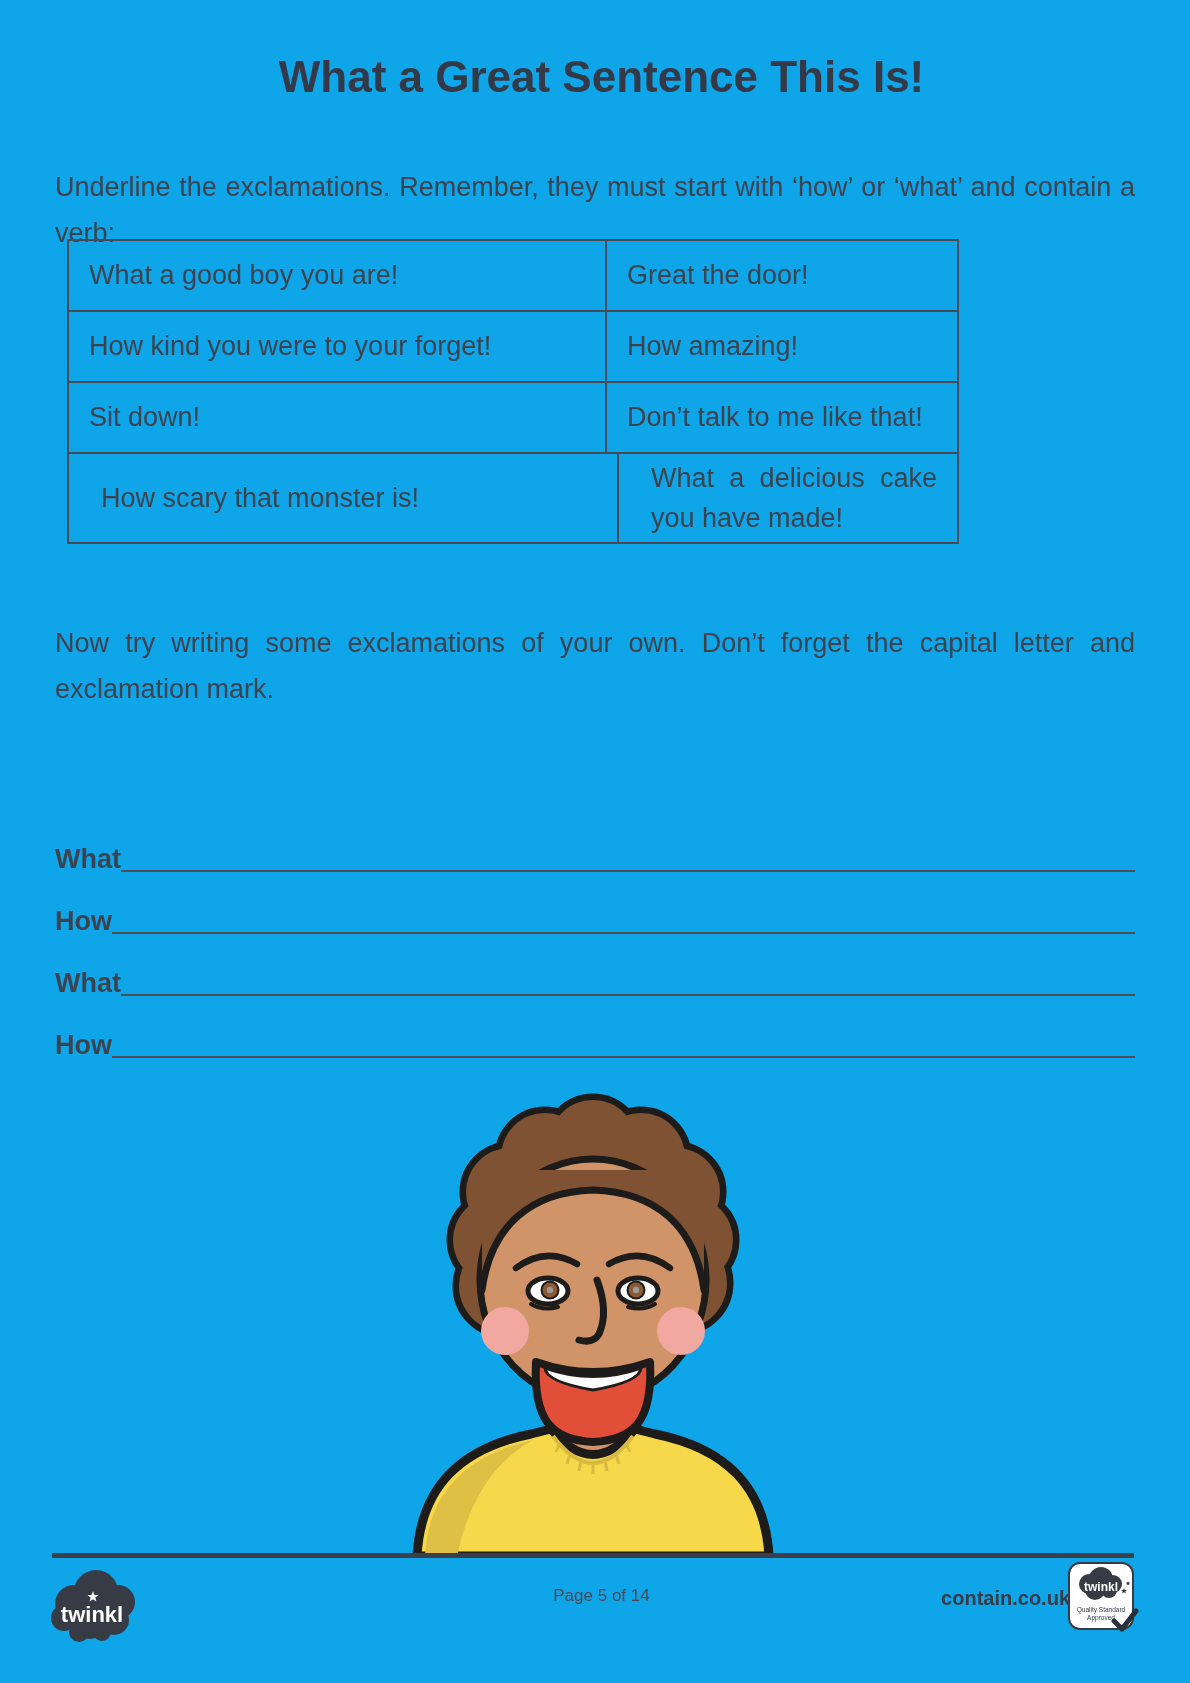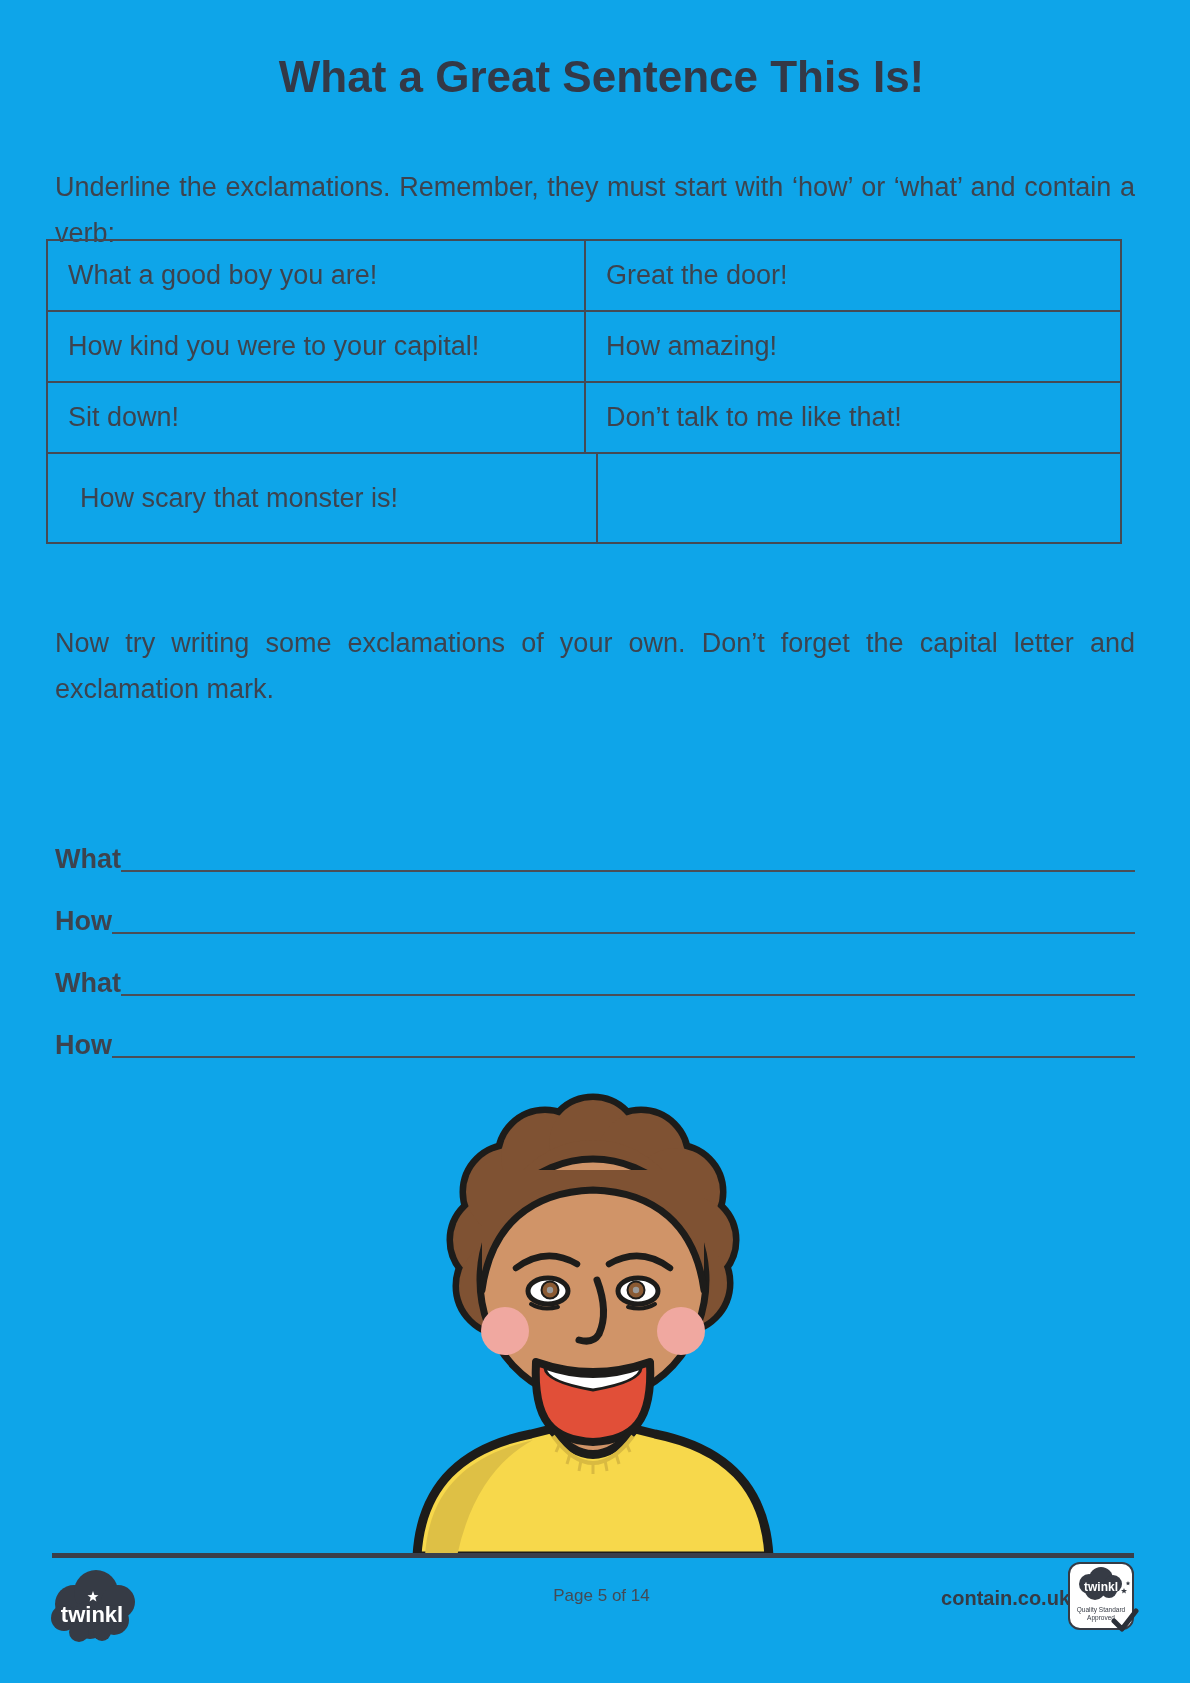--- a/index.html
+++ b/index.html
@@ -13,21 +13,21 @@
     font-size:44px; font-weight:bold; color:#333947; letter-spacing:0px;
   }
   .para {
     position:absolute; left:55px; width:1080px;
     font-size:27px; line-height:46px; text-align:justify; color:#3d434e;
   }
   .para-1 { top:128px;margin-top:36px; }
   .para-2 { top:620px; }
 
   .ex-table {
-    position:absolute; left:46px; top:239px; width:1076px;
+    position:absolute; left:67px; top:239px; width:892px;
     border:2px solid #454a54; box-sizing:border-box;
   }
   .trow { display:flex; border-top:2px solid #454a54; }
   .trow:first-child { border-top:none; }
   .tcell {
     box-sizing:border-box; display:flex; flex-direction:column; justify-content:center;
     padding:0 20px; font-size:27px; color:#3d434e;
   }
   .tcell.left { width:538px; border-right:2px solid #454a54; }
   .tcell.right { flex:1; }
@@ -79,37 +79,40 @@
     <div class="trow">
       <div class="tcell left h-short">
           <span>What a good boy you are!</span>
         </div>
       <div class="tcell right h-short">
           <span>Great the door!</span>
         </div>
     </div>
     <div class="trow">
       <div class="tcell left h-short">
-          <span>How kind you were to your capital!</span>
+          <span>How kind you were to your forget!</span>
         </div>
       <div class="tcell right h-short">
           <span>How amazing!</span>
         </div>
     </div>
     <div class="trow">
       <div class="tcell left h-short">
           <span>Sit down!</span>
         </div>
       <div class="tcell right h-short">
           <span>Don’t talk to me like that!</span>
         </div>
     </div>
     <div class="trow">
       <div class="tcell left h-tall">
           <span>How scary that monster is!</span>
+        </div>
+      <div class="tcell right h-tall">
+          <span class="just">What a delicious cake you have made!</span>
         </div>
     </div>
   </div>
 
   <div class="para para-2">Now try writing some exclamations of your own. Don’t forget the capital letter and exclamation mark.</div>
 
   <div class="write-line wl-1">
     <span class="lbl">What</span>
     <span class="rule"></span>
   </div>

